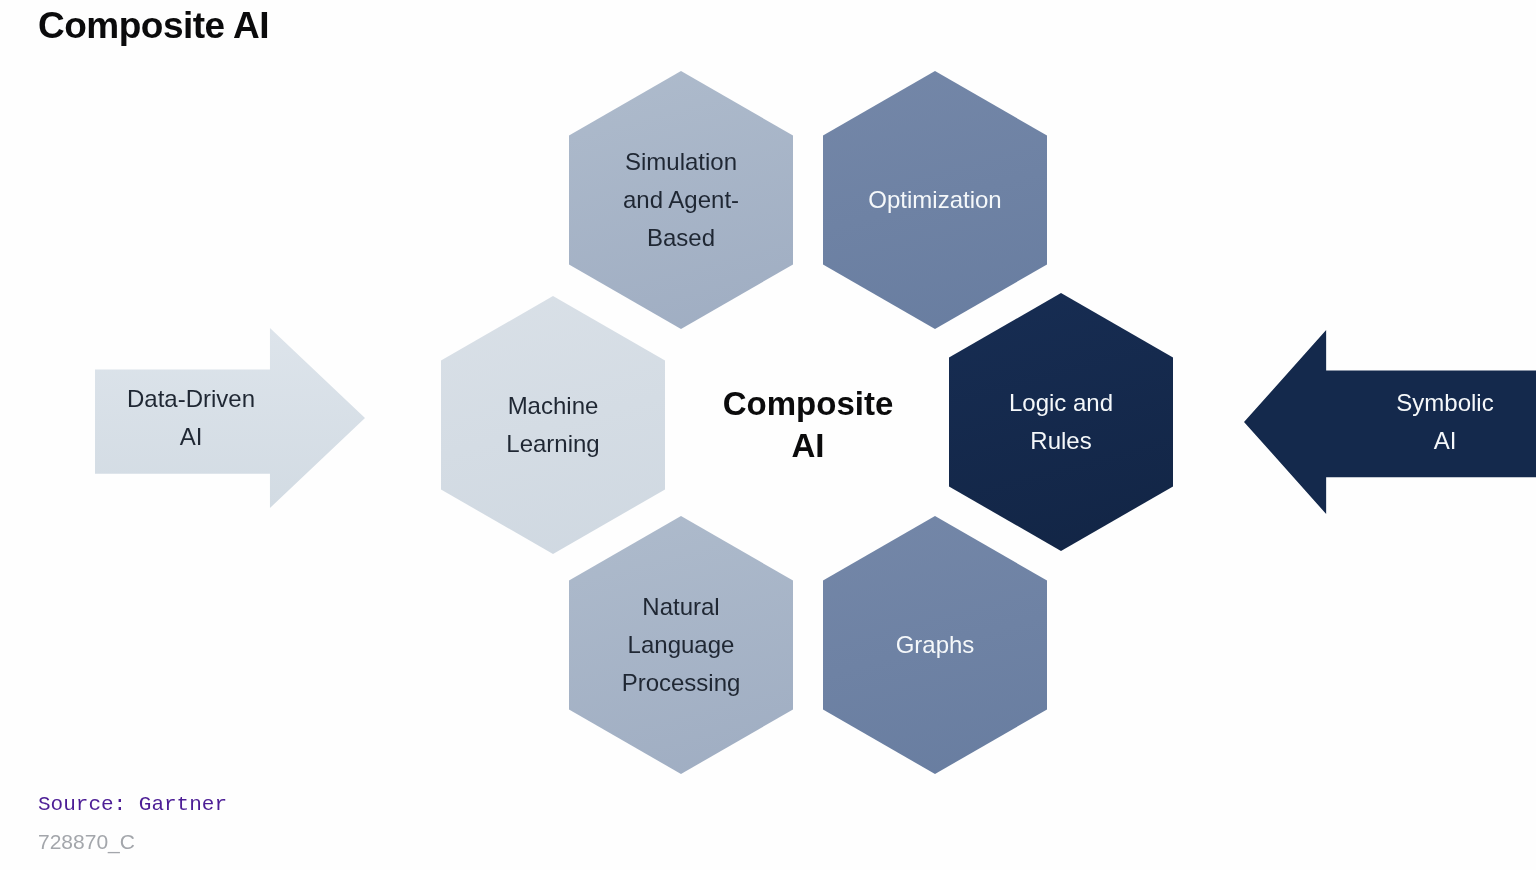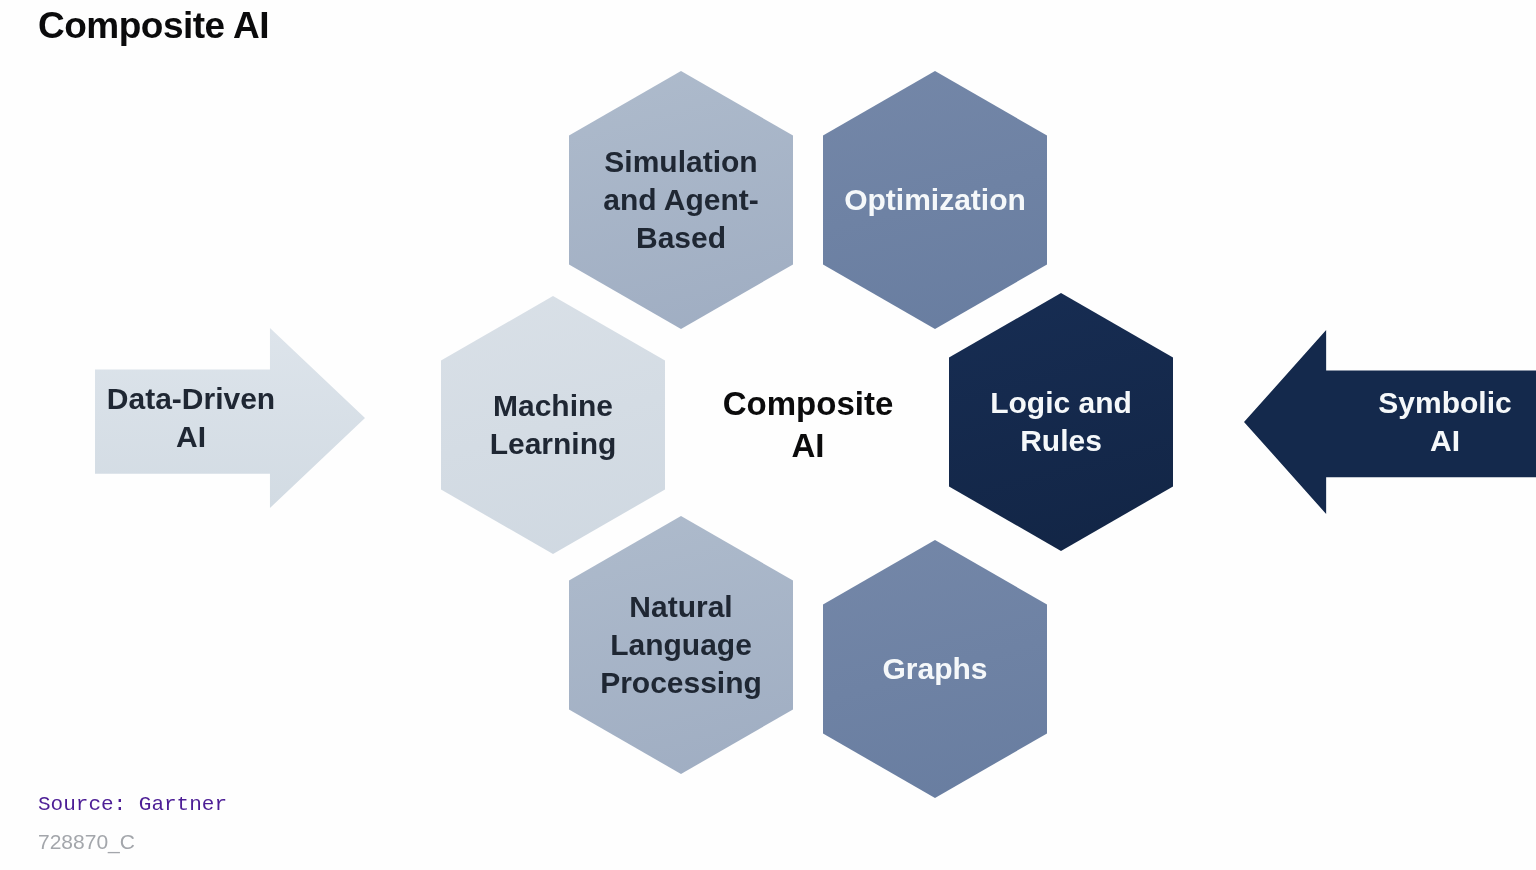--- a/index.html
+++ b/index.html
@@ -25,33 +25,33 @@
     position: absolute;
     width: 224px; height: 258px;
     clip-path: polygon(50% 0%, 100% 25%, 100% 75%, 50% 100%, 0% 75%, 0% 25%);
     display: flex;
     align-items: center;
     justify-content: center;
     text-align: center;
   }
   .hex-label, .arrow-label, .center-label {
     white-space: pre-line;
-    font-size: 30px;
+    font-size: 24px;
     line-height: 38px;
-    font-weight: 700;
+    font-weight: 400;
   }
   .dark-text  { color: #1f2733; }
   .light-text { color: #f5f8fa; }
 
   .hex-sim    { left: 569px; top: 71px;  background: linear-gradient(165deg, #aebbcc, #9fadc2); }
   .hex-opt    { left: 823px; top: 71px;  background: linear-gradient(165deg, #7487a8, #687da0); }
   .hex-ml     { left: 441px; top: 296px; background: linear-gradient(165deg, #d9e0e7, #cfd8e1); }
   .hex-logic  { left: 949px; top: 293px; background: linear-gradient(165deg, #172d53, #122545); }
   .hex-nlp    { left: 569px; top: 516px; background: linear-gradient(165deg, #aebbcc, #9fadc2); }
-  .hex-graphs { left: 823px; top: 540px; background: linear-gradient(165deg, #7487a8, #687da0); }
+  .hex-graphs { left: 823px; top: 516px; background: linear-gradient(165deg, #7487a8, #687da0); }
 
   .center-label {
     position: absolute;
     left: 698px; top: 383px;
     width: 220px;
     text-align: center;
     font-weight: 700;
     font-size: 33px;
     line-height: 42px;
     color: #0b0b0c;

